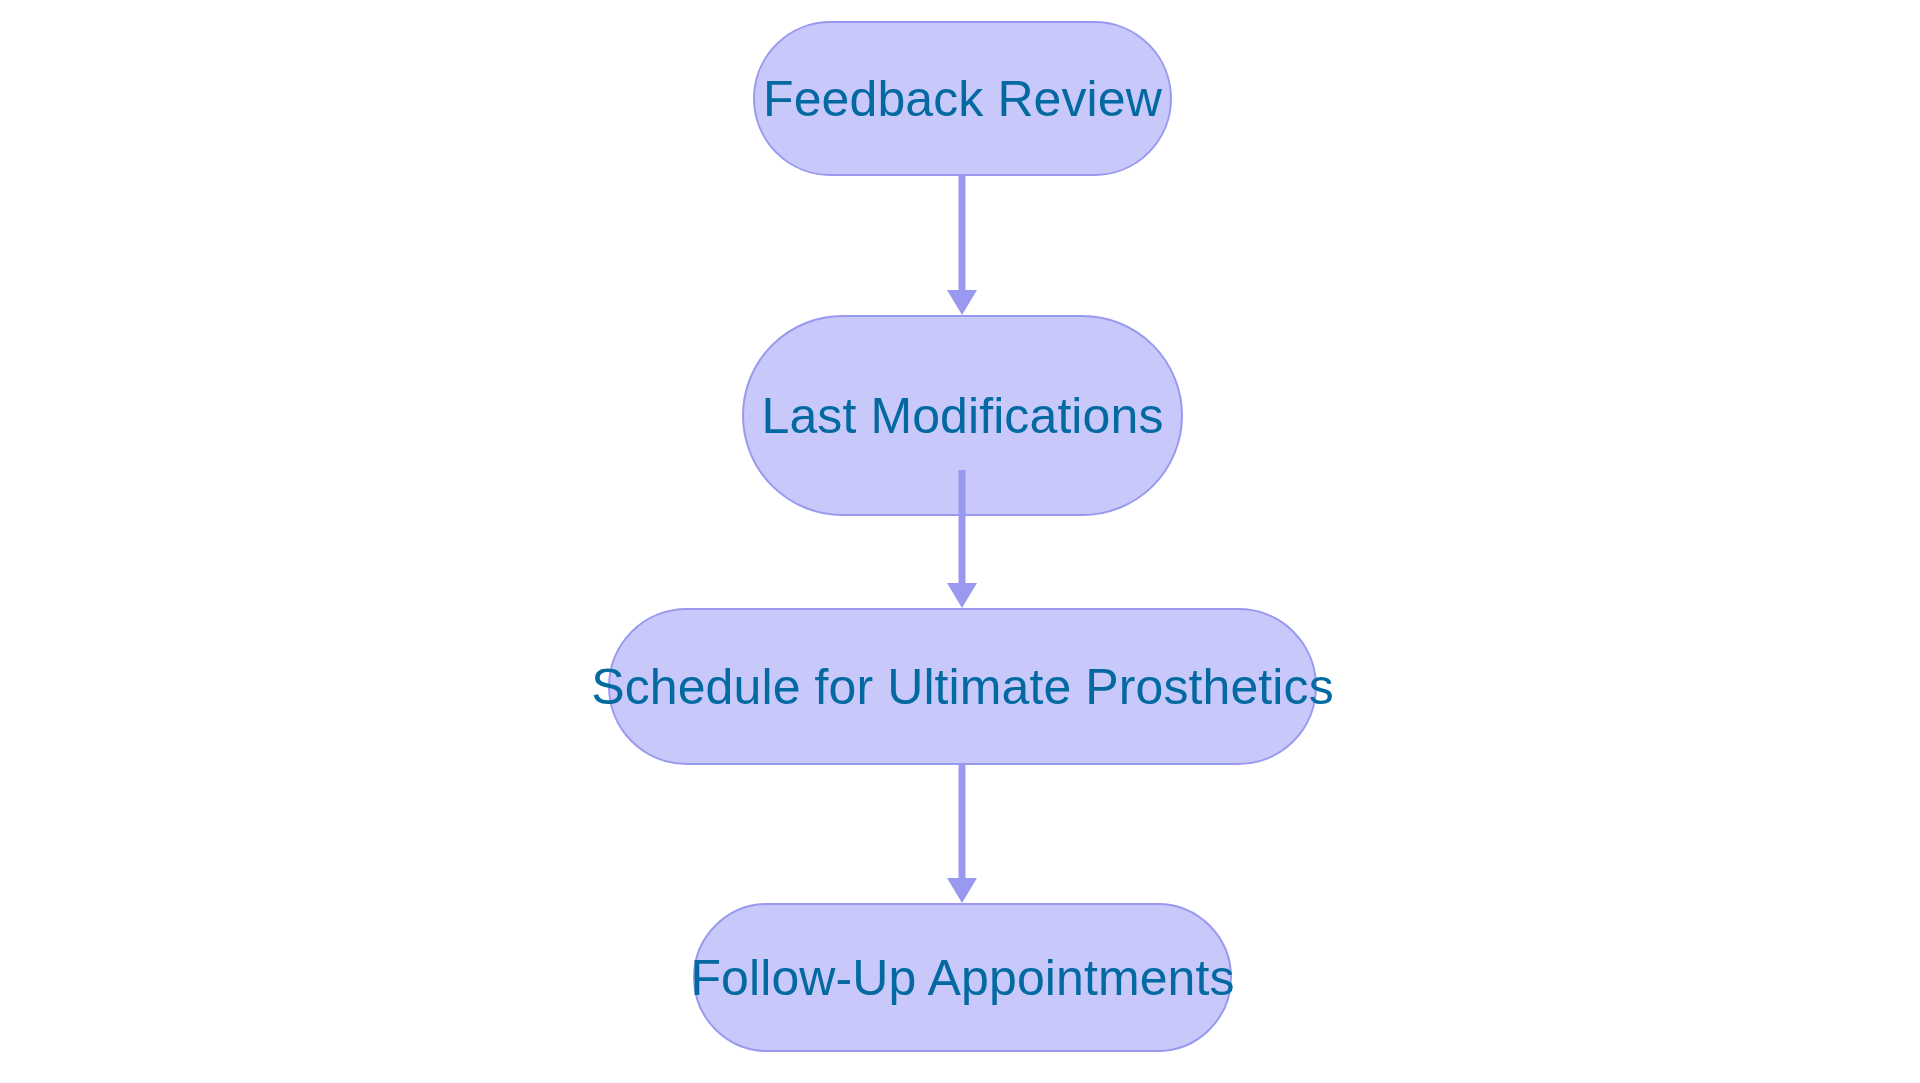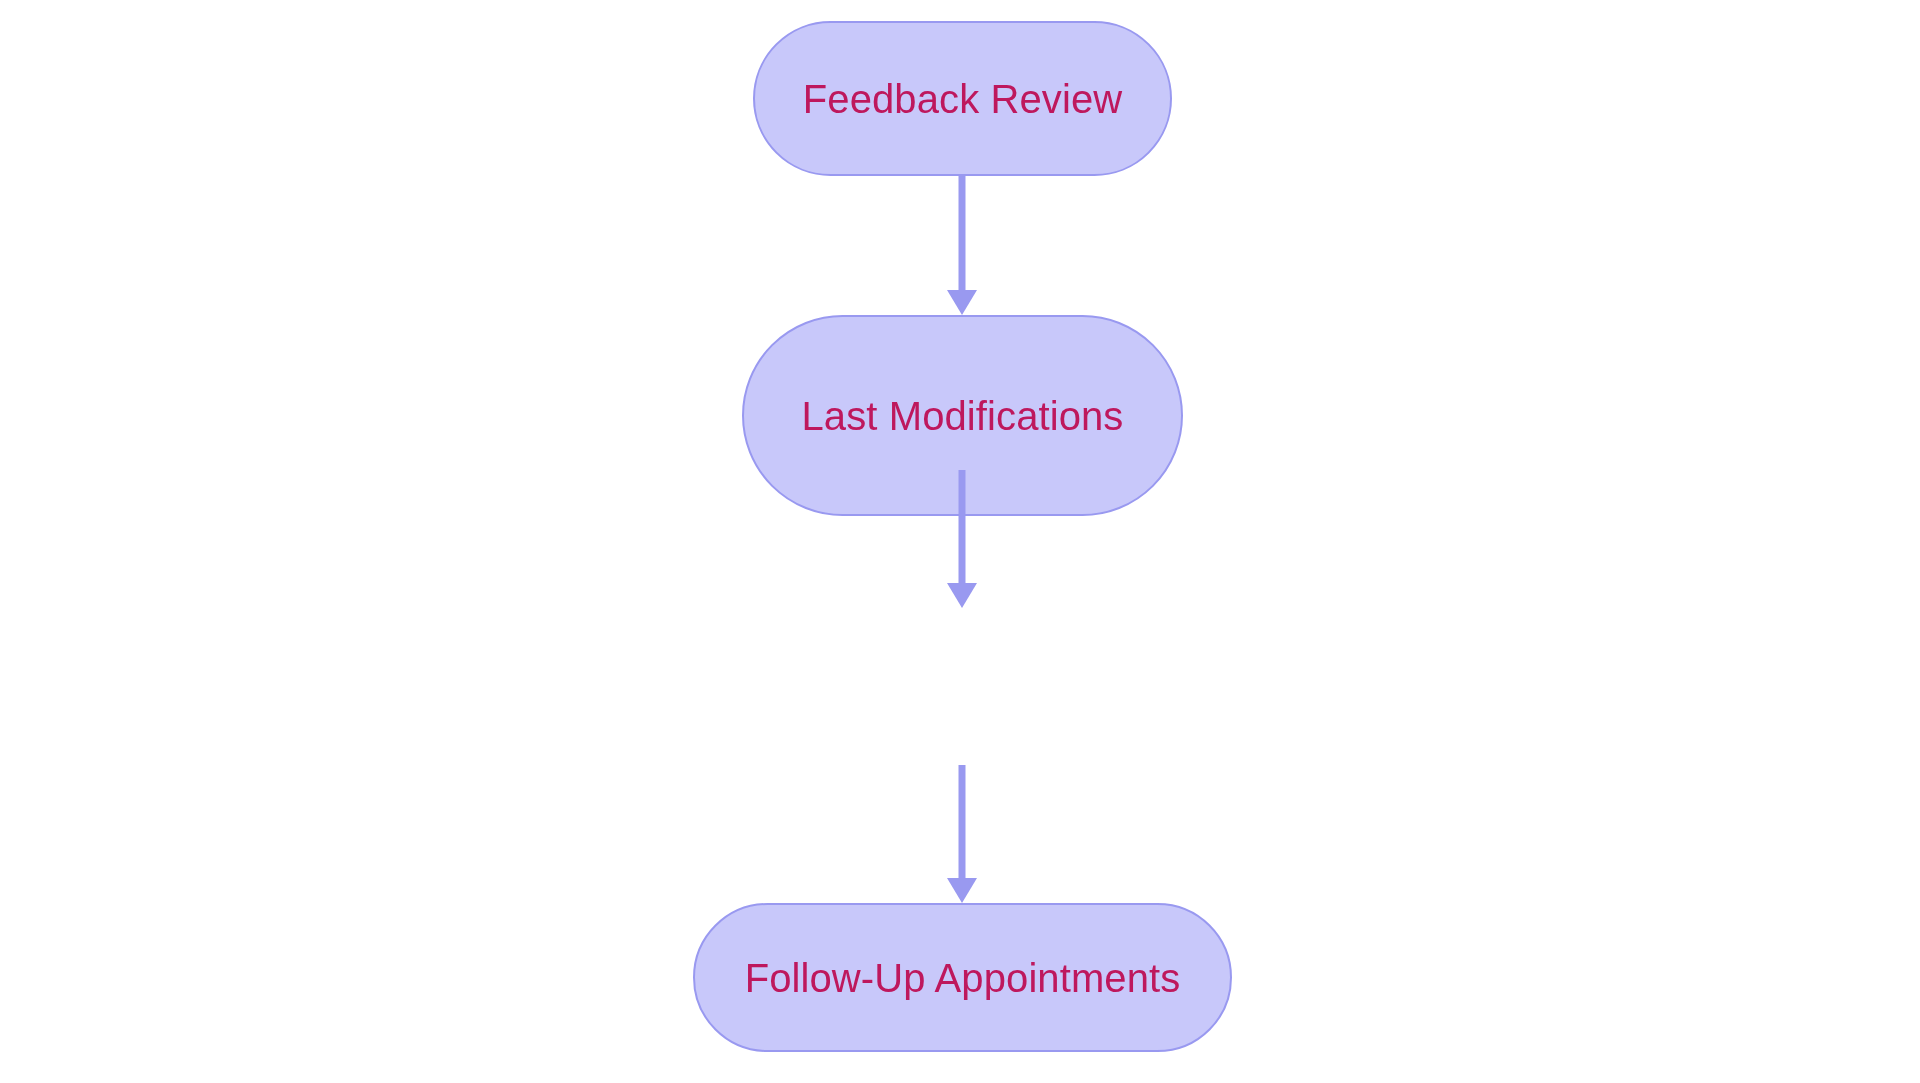--- a/index.html
+++ b/index.html
@@ -30,25 +30,25 @@
     align-items: center;
     justify-content: center;
     background: #c8c8fa;
     border: 2px solid #9999f0;
     border-radius: 999px;
     color: #2d2dcc;
     white-space: nowrap;
     user-select: none;
   }
   .node-label {
-    font-size: 40px;
+    font-size: 50px;
     line-height: 1;
     font-weight: 400;
     letter-spacing: 0.1px;
-    color: #be185d;
+    color: #0369a1;
     pointer-events: none;
   }
 
   #node-1 { left: 753px;  top: 21px;   width: 419px; height: 155px; }
   #node-2 { left: 742px;  top: 315px;  width: 441px; height: 201px; }
   #node-3 { left: 608px;  top: 608px;  width: 709px; height: 157px; }
   #node-4 { left: 693px;  top: 903px;  width: 539px; height: 149px; text-align: right; }
 
   
   .connector {
@@ -104,20 +104,23 @@
 
   <div class="node" id="node-2">
     <span class="node-label">Last Modifications</span>
   </div>
 
   <div class="connector" id="connector-2">
     <div class="connector-line"></div>
     <div class="connector-head"></div>
   </div>
 
+  <div class="node" id="node-3">
+    <span class="node-label">Schedule for Ultimate Prosthetics</span>
+  </div>
 
   <div class="connector" id="connector-3">
     <div class="connector-line"></div>
     <div class="connector-head"></div>
   </div>
 
   <div class="node" id="node-4">
     <span class="node-label">Follow-Up Appointments</span>
   </div>
 

